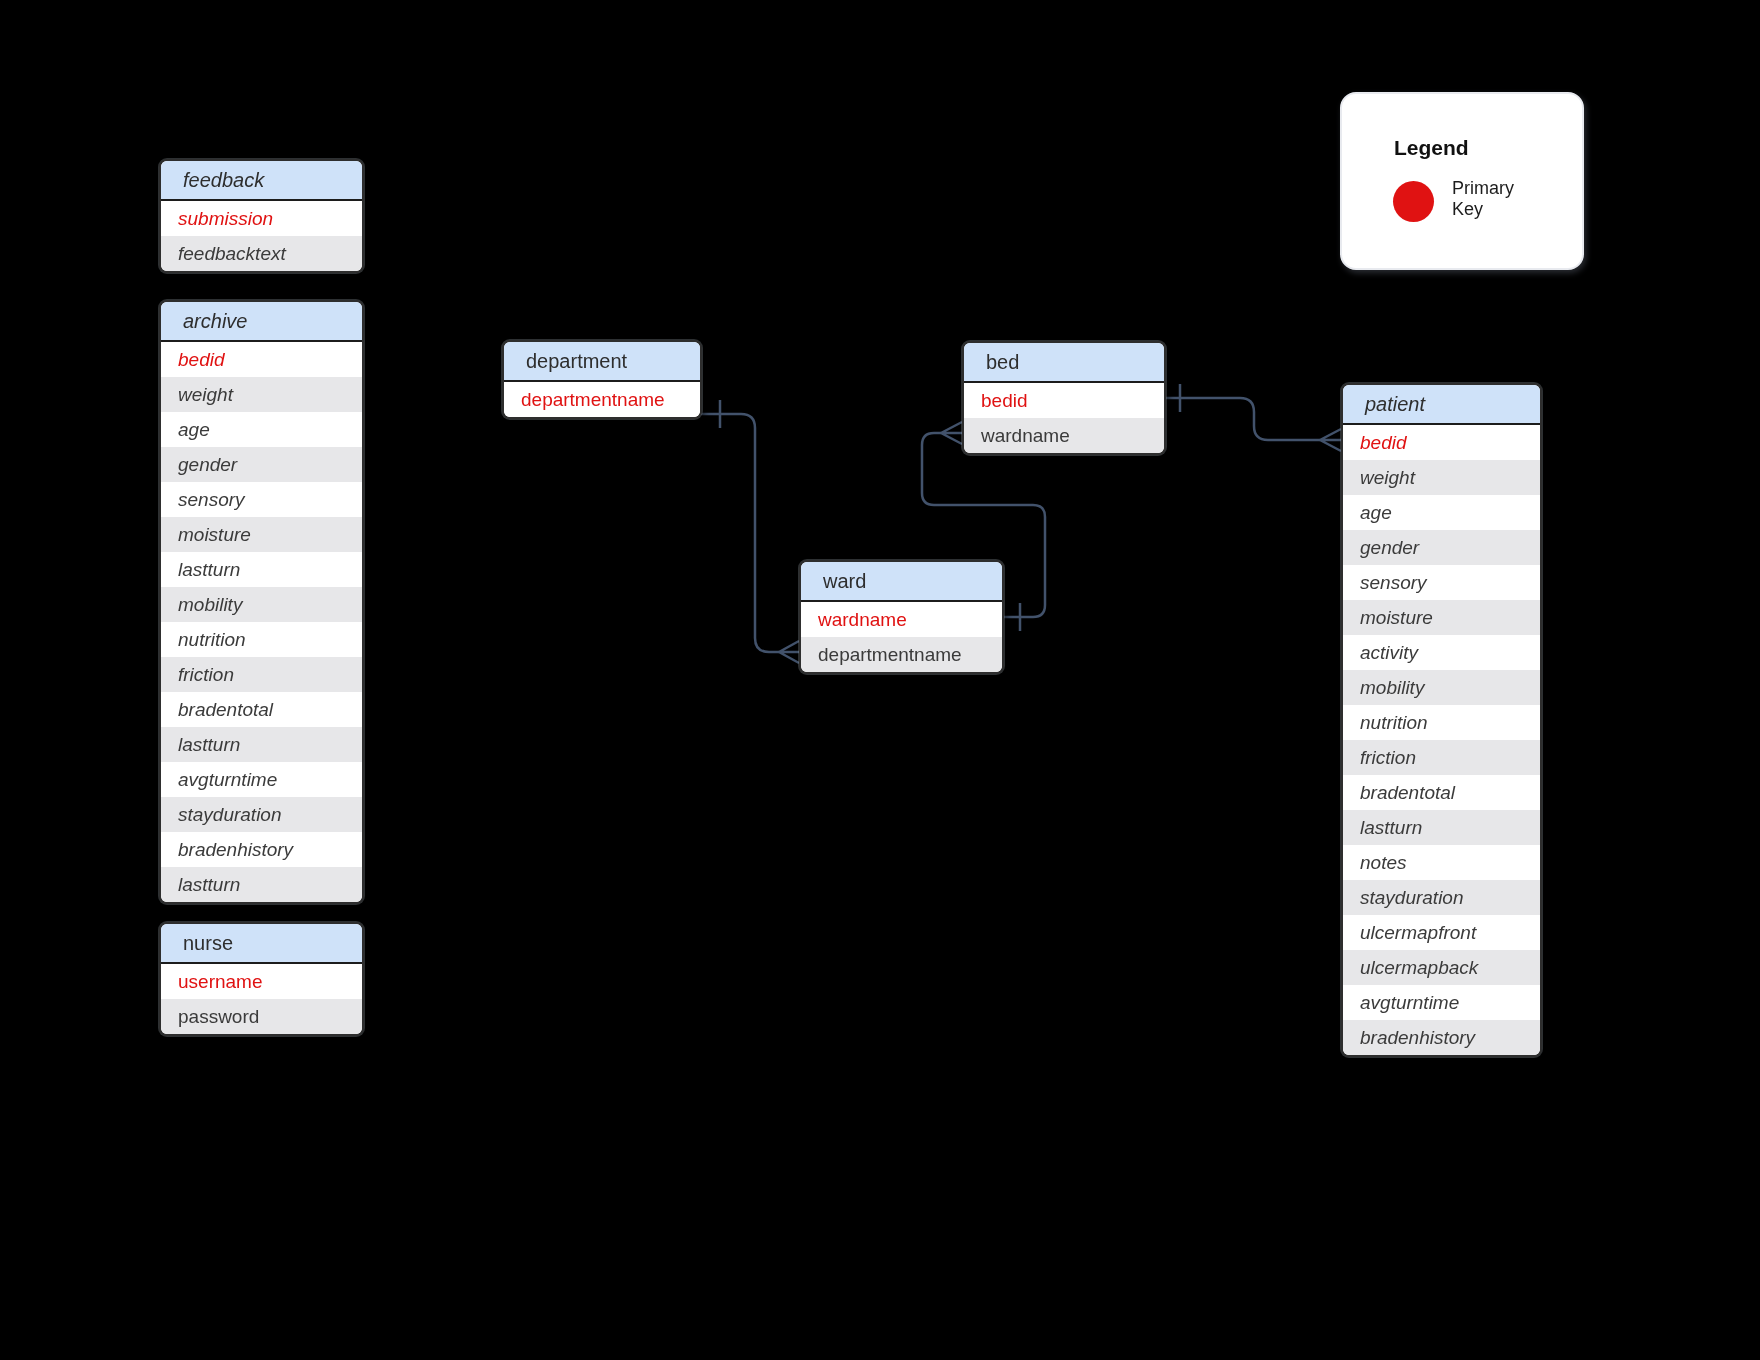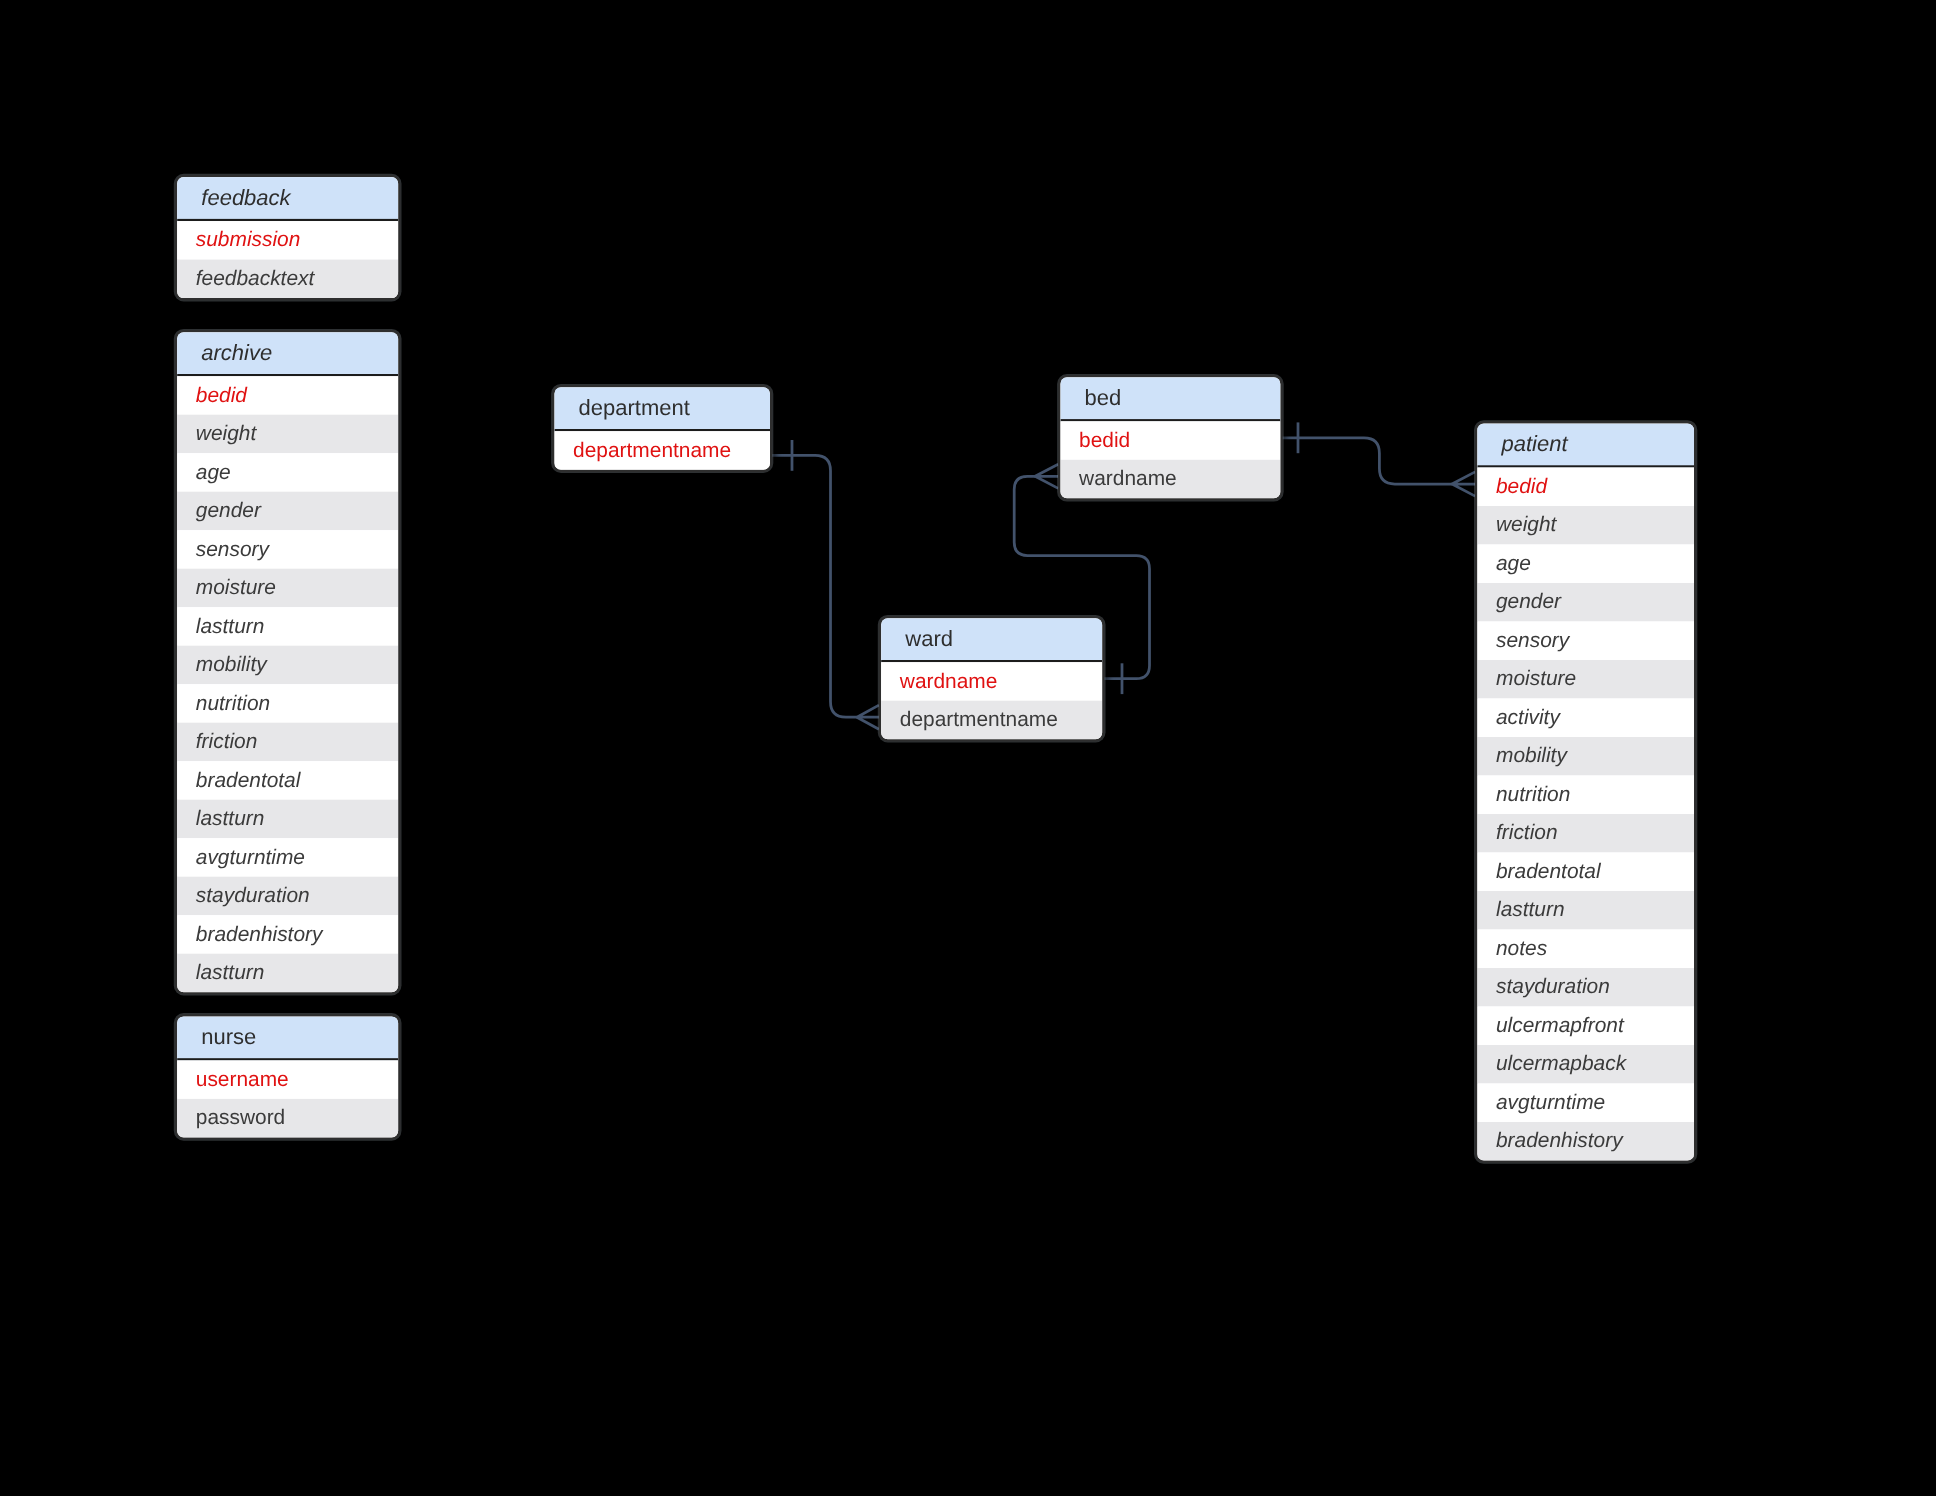--- a/index.html
+++ b/index.html
@@ -116,21 +116,21 @@
         <div class="entity-row">avgturntime</div>
         <div class="entity-row alt">stayduration</div>
         <div class="entity-row">bradenhistory</div>
         <div class="entity-row alt">lastturn</div>
       </div>
       <div class="entity" style="left: 159px; top: 922px; width: 201px;">
         <div class="entity-header">nurse</div>
         <div class="entity-row pk">username</div>
         <div class="entity-row alt">password</div>
       </div>
-      <div class="entity" style="left: 502px; top: 350px; width: 196px;">
+      <div class="entity" style="left: 502px; top: 340px; width: 196px;">
         <div class="entity-header">department</div>
         <div class="entity-row pk">departmentname</div>
       </div>
       <div class="entity" style="left: 799px; top: 560px; width: 201px;">
         <div class="entity-header">ward</div>
         <div class="entity-row pk">wardname</div>
         <div class="entity-row alt">departmentname</div>
       </div>
       <div class="entity" style="left: 962px; top: 341px; width: 200px;">
         <div class="entity-header">bed</div>
@@ -153,14 +153,19 @@
         <div class="entity-row alt">lastturn</div>
         <div class="entity-row">notes</div>
         <div class="entity-row alt">stayduration</div>
         <div class="entity-row">ulcermapfront</div>
         <div class="entity-row alt">ulcermapback</div>
         <div class="entity-row">avgturntime</div>
         <div class="entity-row alt">bradenhistory</div>
       </div>
     </div>
 
+  <div class="legend">
+    <div class="legend-title">Legend</div>
+    <div class="pk-dot"></div>
+    <div class="legend-label">Primary Key</div>
+  </div>
 
 </div>
 
 </body></html>

